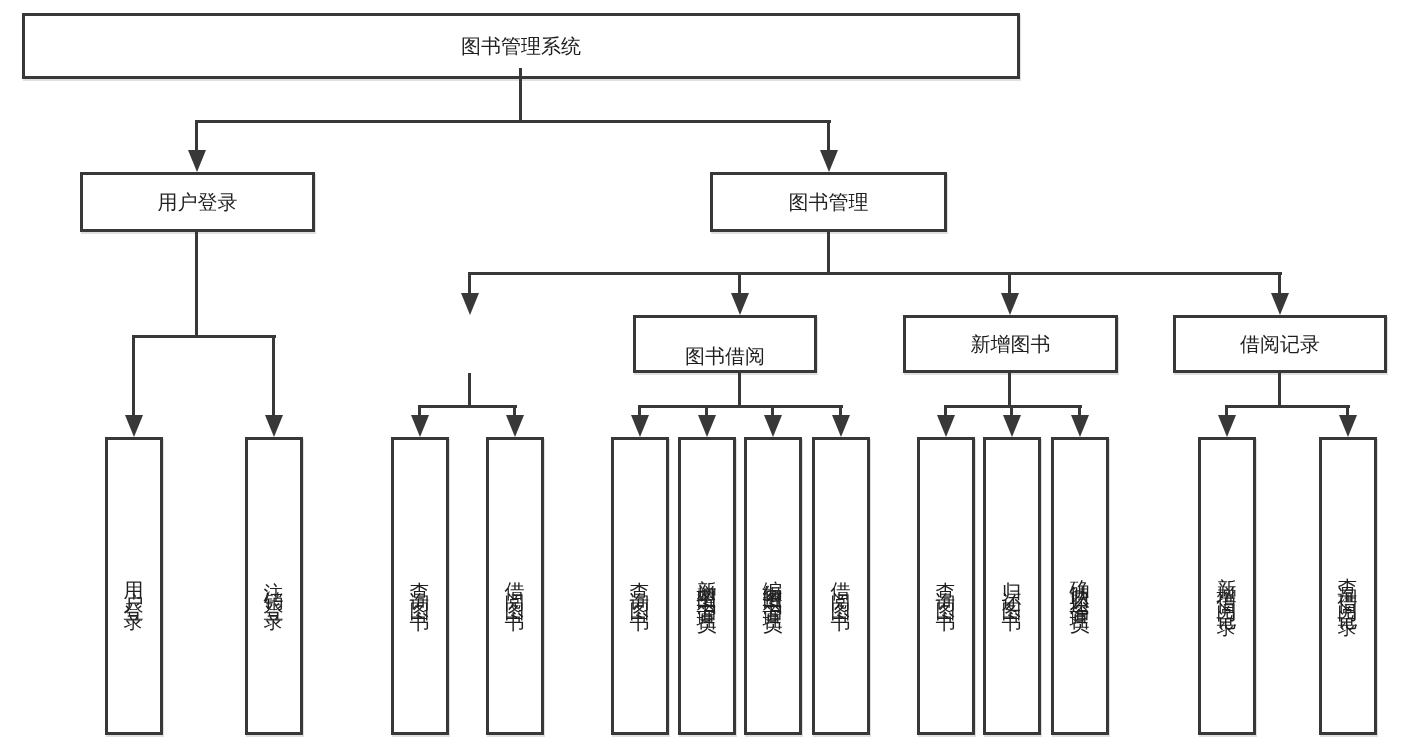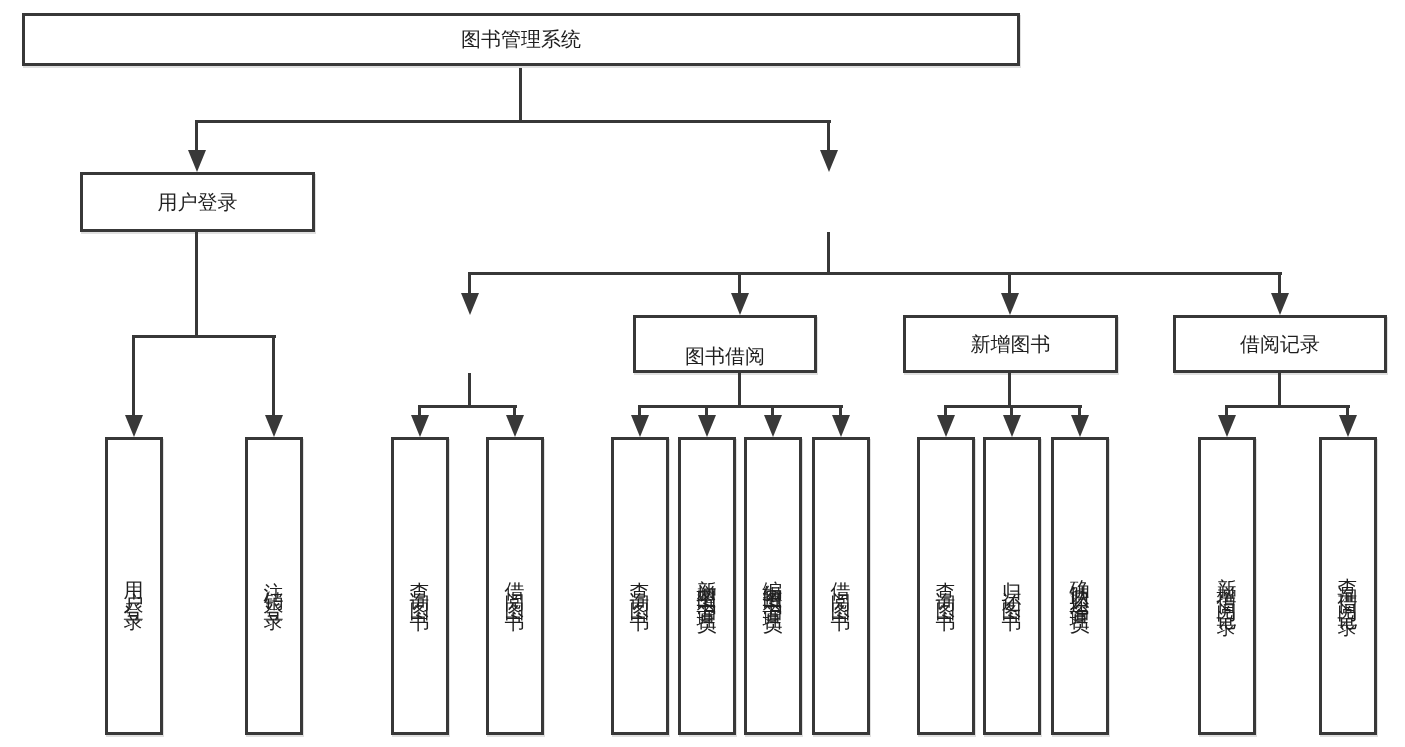--- a/index.html
+++ b/index.html
@@ -43,33 +43,36 @@
     letter-spacing:1px;
     z-index:5;
     white-space:nowrap;
   }
 </style>
 </head>
 <body>
 
 <div id="stage">
 
-  <div class="box" style="left:22px;top:13px;width:998px;height:53px;">
+  <div class="box" style="left:22px;top:13px;width:998px;height:66px;">
     <span>图书管理系统</span>
   </div>
 
   <div class="ln ln-v" style="left:519px;top:68px;height:52px;"></div>
   <div class="ln ln-h" style="left:196px;top:120px;width:635px;"></div>
   <div class="ln ln-v" style="left:195px;top:120px;height:32px;"></div>
   <div class="arrow" style="left:188px;top:150px;"></div>
   <div class="ln ln-v" style="left:827px;top:120px;height:32px;"></div>
   <div class="arrow" style="left:820px;top:150px;"></div>
 
   <div class="box" style="left:80px;top:172px;width:235px;height:60px;">
     <span>用户登录</span>
+  </div>
+  <div class="box" style="left:710px;top:172px;width:237px;height:60px;">
+    <span>图书管理</span>
   </div>
 
   <div class="ln ln-v" style="left:195px;top:232px;height:103px;"></div>
   <div class="ln ln-h" style="left:133px;top:335px;width:143px;"></div>
   <div class="ln ln-v" style="left:132px;top:335px;height:80px;"></div>
   <div class="arrow" style="left:125px;top:415px;"></div>
   <div class="ln ln-v" style="left:272px;top:335px;height:80px;"></div>
   <div class="arrow" style="left:265px;top:415px;"></div>
 
   <div class="ln ln-v" style="left:827px;top:232px;height:40px;"></div>

